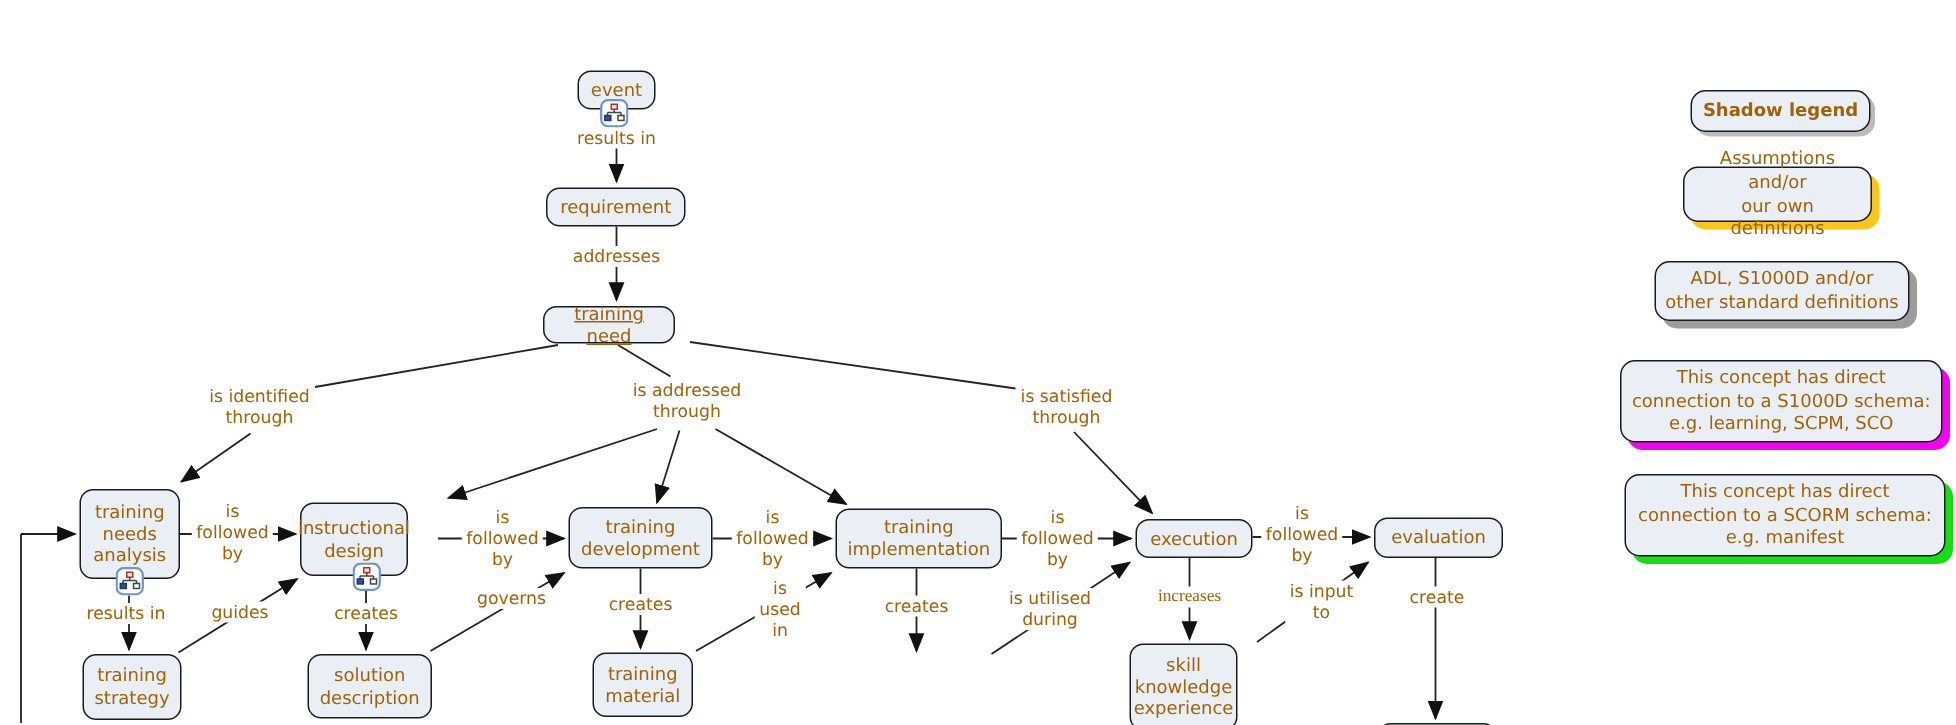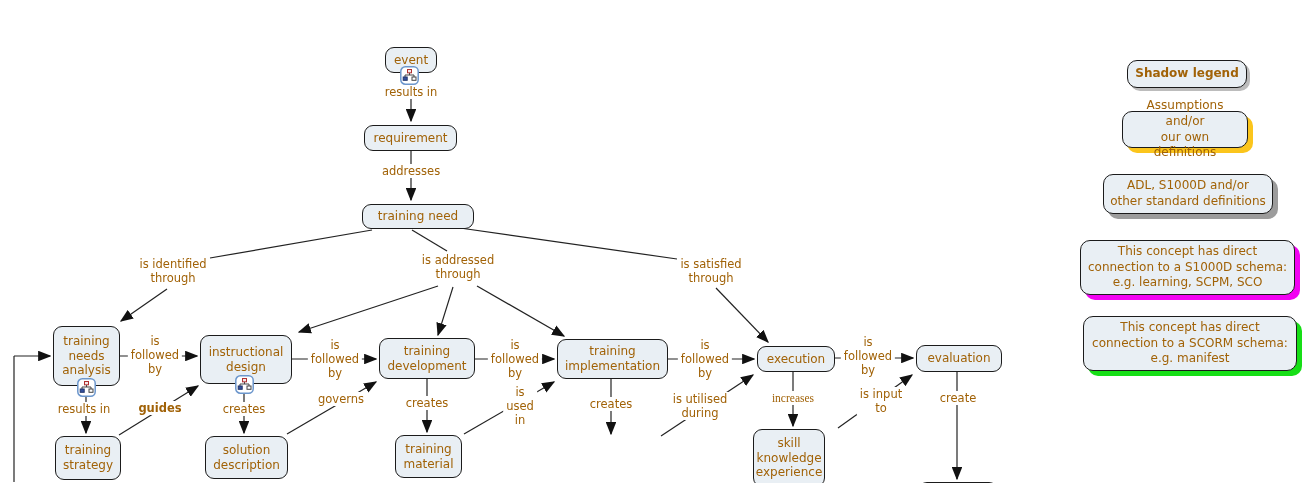--- a/index.html
+++ b/index.html
@@ -27,24 +27,24 @@
     box-sizing:border-box;padding:3px 6px;
   }
   #lg-title{left:1127px;top:16px;width:120px;height:28px;font-weight:bold;box-shadow:3px 3px 0 #bcbcbc;}
   #lg-assumptions{left:1122px;top:67px;width:126px;height:37px;box-shadow:5px 5px 0 #fbc51c;}
   #lg-standards{left:1103px;top:130px;width:170px;height:40px;box-shadow:5px 5px 0 #9c9c9c;}
   #lg-s1000d{left:1080px;top:196px;width:215px;height:55px;box-shadow:5px 5px 0 #f203f2;}
   #lg-scorm{left:1083px;top:272px;width:214px;height:55px;box-shadow:5px 5px 0 #16de16;}
 
   #n-event{left:385px;top:3px;width:52px;height:26px;}
   #n-requirement{left:364px;top:81px;width:93px;height:26px;}
-  #n-training-need{left:362px;top:160px;width:112px;height:25px;}
+  #n-training-need{left:362px;top:160px;width:88px;height:25px;text-decoration:underline;}
   #n-tna{left:53px;top:282px;width:67px;height:60px;}
   #n-training-strategy{left:55px;top:392px;width:66px;height:44px;}
-  #n-instructional-design{left:200px;top:291px;width:92px;height:49px;}
+  #n-instructional-design{left:200px;top:291px;width:72px;height:49px;}
   #n-solution-description{left:205px;top:392px;width:83px;height:43px;}
   #n-training-development{left:379px;top:294px;width:96px;height:41px;}
   #n-training-material{left:395px;top:391px;width:67px;height:43px;}
   #n-training-implementation{left:557px;top:295px;width:111px;height:40px;}
   #n-learning-environment{left:567px;top:393px;width:93px;height:42px;}
   #n-execution{left:757px;top:302px;width:78px;height:26px;}
   #n-ske{left:753px;top:385px;width:72px;height:58px;}
   #n-evaluation{left:916px;top:301px;width:86px;height:27px;}
   #n-evaluation-report{left:918px;top:438px;width:80px;height:42px;}
 
@@ -52,21 +52,21 @@
   #ic-tna{left:77px;top:334px;}
   #ic-id{left:235px;top:331px;}
 
   #l-results-in-top{left:411px;top:48px;}
   #l-addresses{left:411px;top:127px;}
   #l-identified{left:173px;top:227px;}
   #l-addressed{left:458px;top:223px;}
   #l-satisfied{left:711px;top:227px;}
   #l-followed-1{left:155px;top:311px;}
   #l-results-in-tna{left:84px;top:365px;}
-  #l-guides{left:160px;top:364px;font-weight:bold;}
+  #l-guides{left:160px;top:364px;}
   #l-followed-2{left:335px;top:315px;}
   #l-creates-id{left:244px;top:365px;}
   #l-governs{left:341px;top:355px;}
   #l-followed-3{left:515px;top:315px;}
   #l-creates-td{left:427px;top:359px;}
   #l-used-in{left:520px;top:362px;}
   #l-creates-ti{left:611px;top:360px;}
   #l-utilised{left:700px;top:362px;}
   #l-followed-4{left:705px;top:315px;}
   #l-increases{left:793px;top:354px;font-family:Liberation Serif, serif;}

